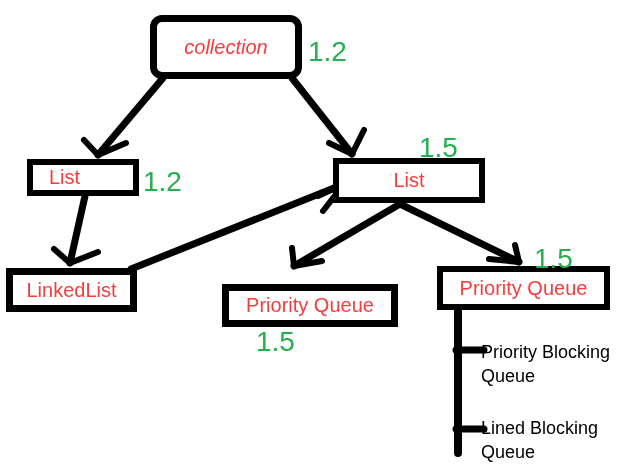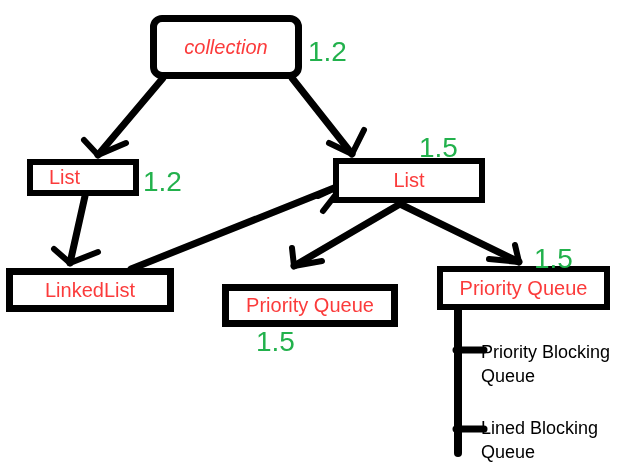--- a/index.html
+++ b/index.html
@@ -97,21 +97,21 @@
   <div class="node left-text" style="left:27px;top:159px;width:112px;height:37px;">
     <span>List</span>
   </div>
   <div class="version" style="left:143px;top:166px;">1.2</div>
 
   <div class="node" style="left:333px;top:158px;width:152px;height:45px;">
     <span>List</span>
   </div>
   <div class="version" style="left:419px;top:132px;">1.5</div>
 
-  <div class="node" style="left:6px;top:268px;width:168px;height:44px;border-width:7px;">
+  <div class="node" style="left:6px;top:268px;width:131px;height:44px;border-width:7px;">
     <span>LinkedList</span>
   </div>
 
   <div class="node" style="left:222px;top:284px;width:176px;height:43px;border-width:7px;">
     <span>Priority Queue</span>
   </div>
   <div class="version" style="left:256px;top:326px;">1.5</div>
 
   <div class="node" style="left:437px;top:266px;width:173px;height:44px;">
     <span>Priority Queue</span>

